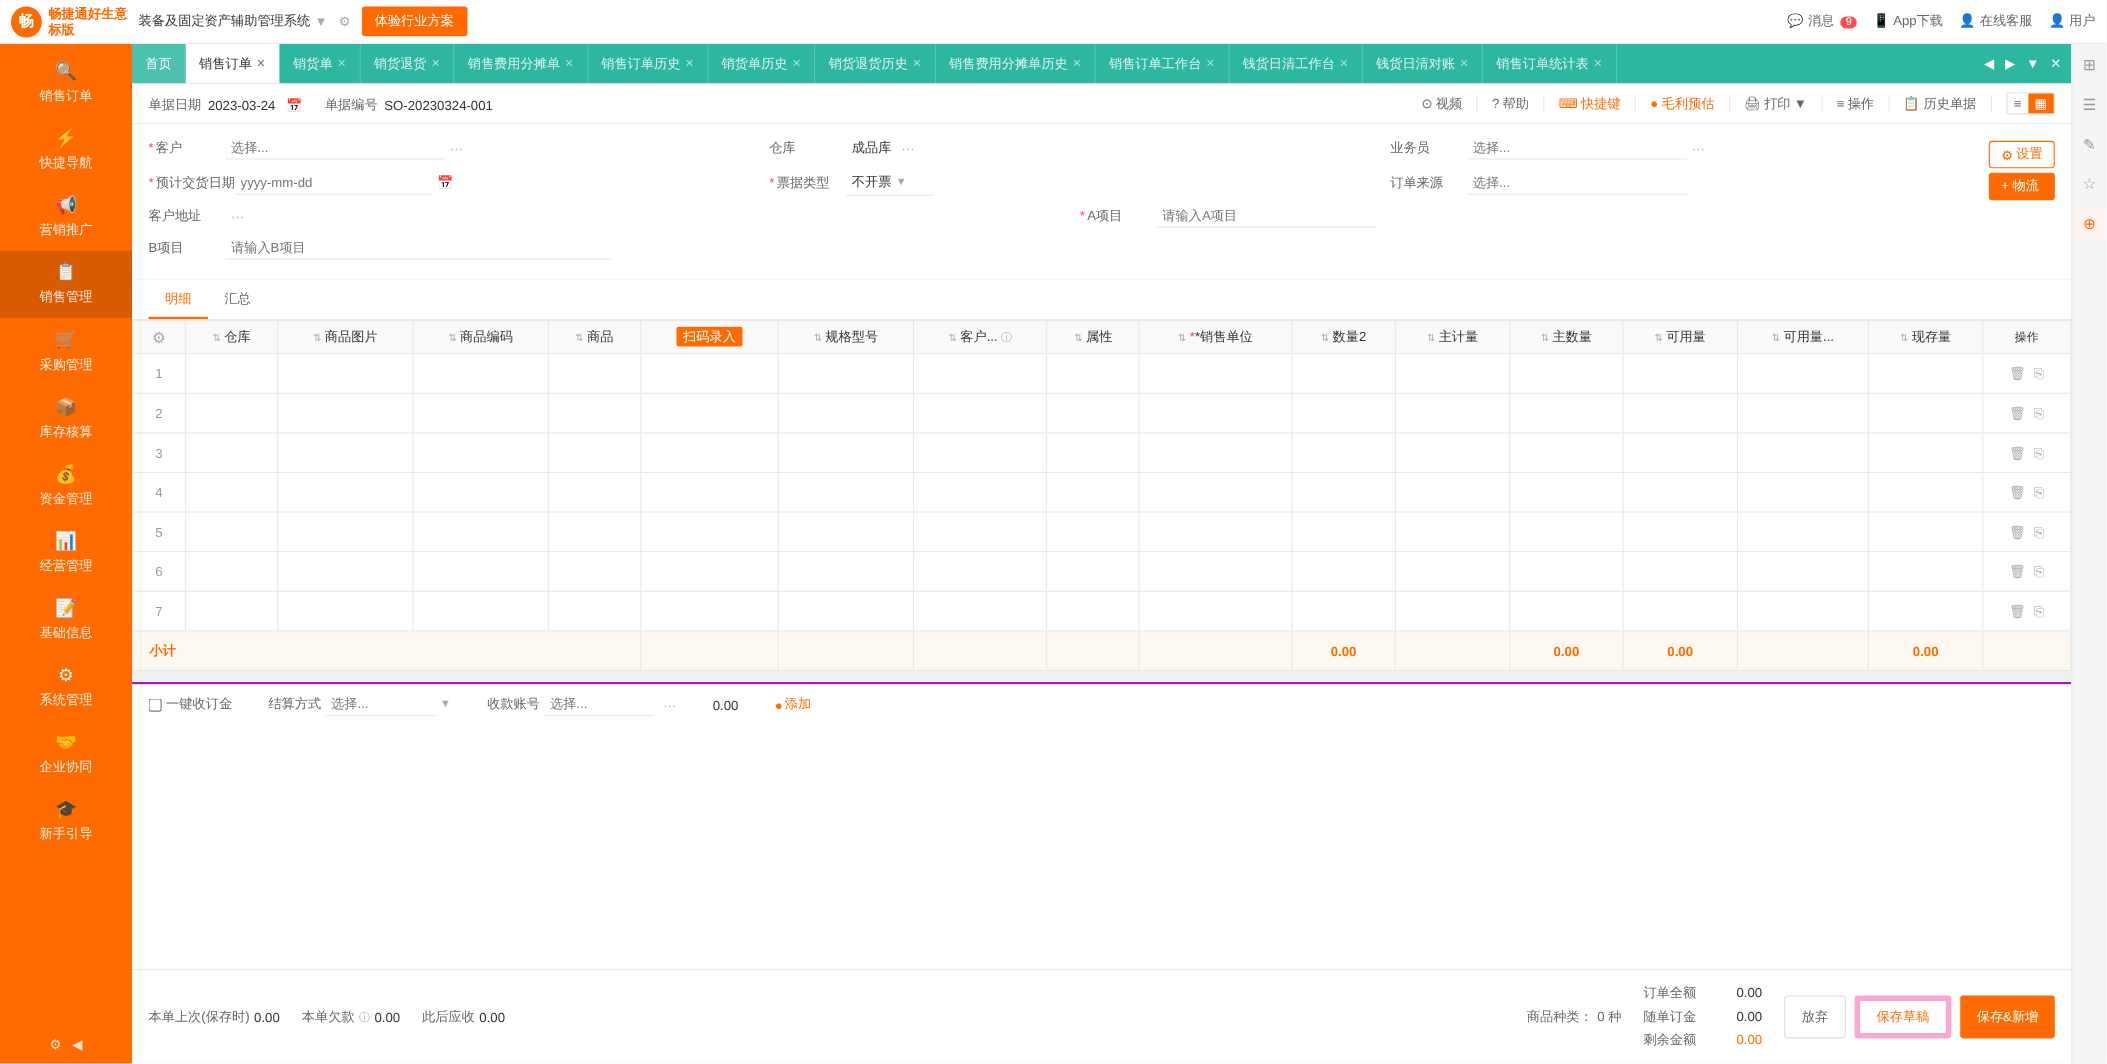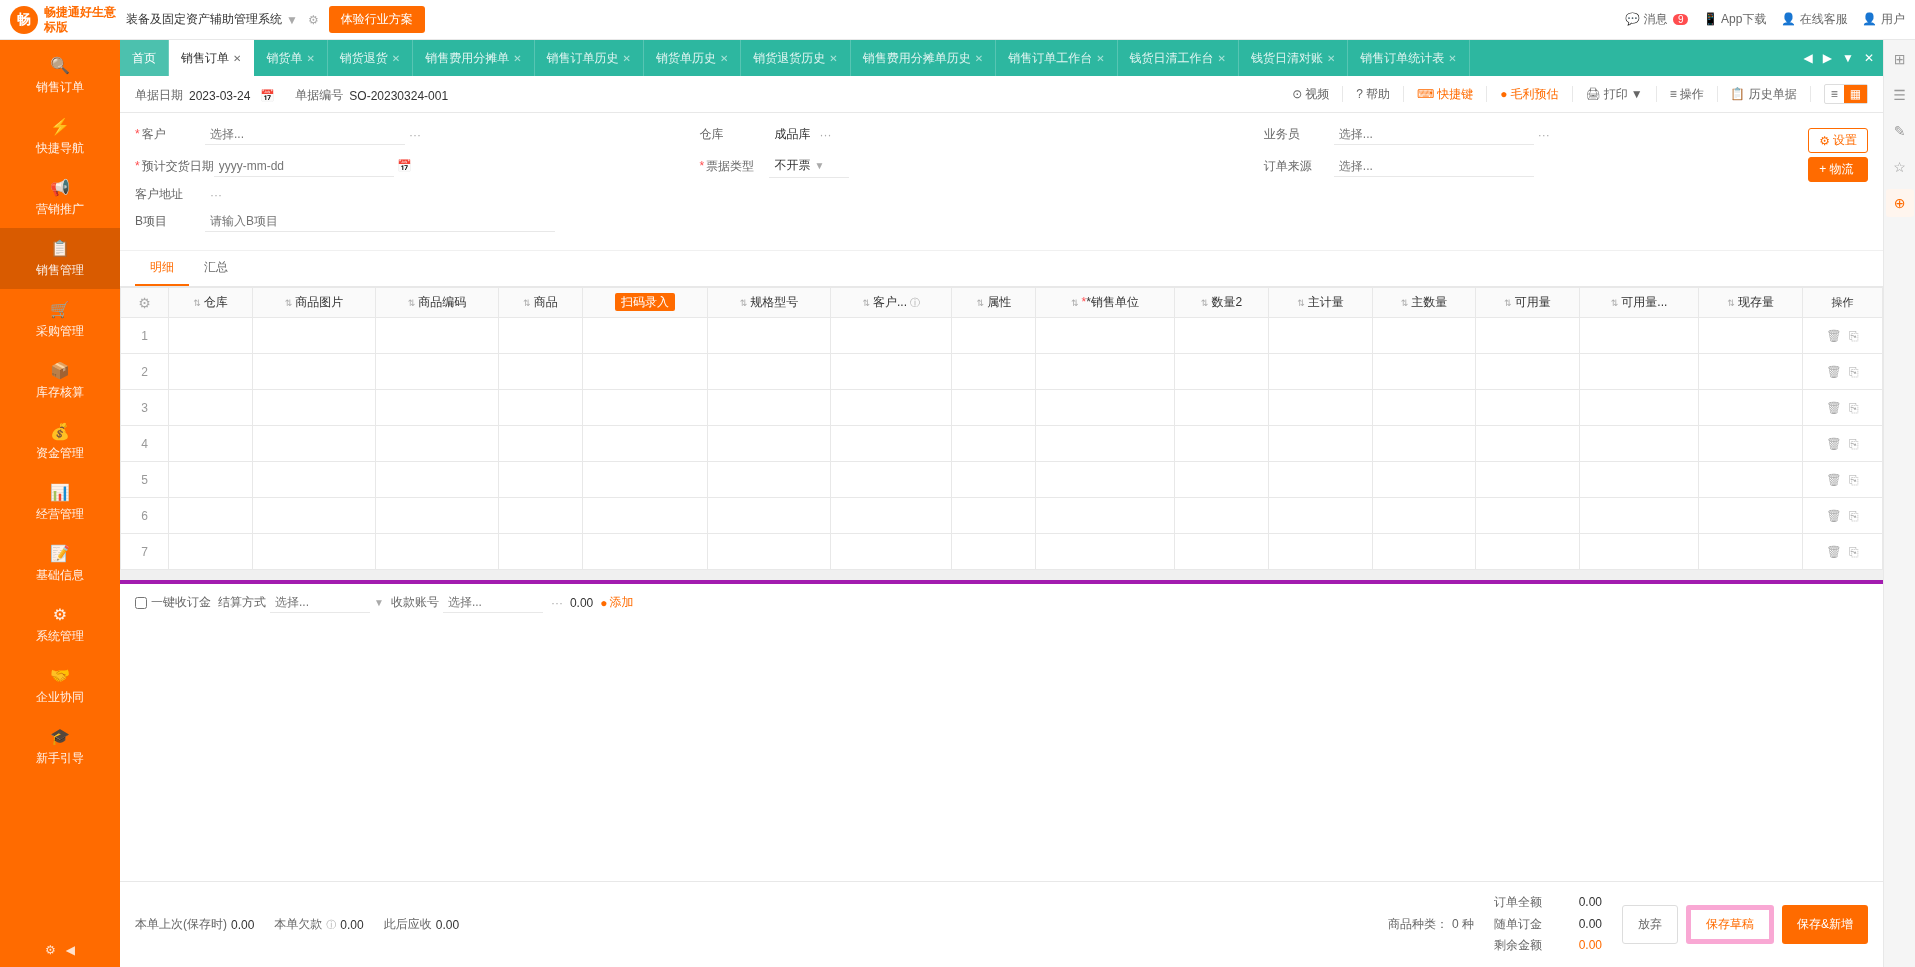--- a/index.html
+++ b/index.html
@@ -83,21 +83,21 @@
     .sort-icon { color: #aaa; font-size: 9px; }
     .col-settings { color: #aaa; cursor: pointer; font-size: 14px; }
     
     
     .summary-row td { background: #fef9f0; color: #ff6b00; font-weight: bold; }
     
     
     .scroll-area { height: 10px; background: #f0f0f0; }
     
     
-    .form-footer { padding: 8px 15px; border-top: 4px solid #a21caf; background: white; display: flex; align-items: center; gap: 7px; }
+    .form-footer { padding: 8px 15px; border-top: 2px solid #a21caf; background: white; display: flex; align-items: center; gap: 33px; }
     .footer-field { display: flex; align-items: center; gap: 4px; }
     .footer-label { color: #666; }
     .add-btn { color: #ff6b00; cursor: pointer; display: flex; align-items: center; gap: 2px; }
     .amount-zero { color: #333; }
     
     
     .bottom-bar { padding: 10px 15px; border-top: 1px solid #e8e8e8; background: white; display: flex; align-items: center; justify-content: space-between; }
     .bottom-stats { display: flex; gap: 20px; align-items: center; }
     .stat-item { display: flex; align-items: center; gap: 4px; }
     .stat-label { color: #666; }
@@ -350,20 +350,24 @@
                     <span class="field-label">订单来源</span>
                     <input class="field-input" style="max-width: 200px;" placeholder="选择...">
                   </div>
                 </div>
 
                 <div class="fields-row">
                   <div class="field-group" style="flex:1;">
                     <span class="field-label">客户地址</span>
                     <span class="field-dots" style="margin-left:5px;">···</span>
                   </div>
+                  <div class="field-group" style="flex:1; margin-left:30px;">
+                    <span class="field-label required">A项目</span>
+                    <input class="field-input" style="max-width: 200px;" placeholder="请输入A项目">
+                  </div>
                 </div>
 
                 <div class="fields-row">
                   <div class="field-group" style="flex:1;">
                     <span class="field-label">B项目</span>
                     <input class="field-input" style="max-width: 350px;" placeholder="请输入B项目">
                   </div>
                 </div>
               </div>
 
@@ -556,20 +560,35 @@
                   <td></td>
                   <td></td>
                   <td></td>
                   <td></td>
                   <td>
                     <span style="cursor:pointer;color:#aaa;margin-right:4px;">🗑</span>
                     <span style="cursor:pointer;color:#aaa;">⎘</span>
                   </td>
                 </tr>
 
+                <tr class="summary-row">
+                  <td colspan="5" style="text-align:left;padding-left:15px;">小计</td>
+                  <td></td>
+                  <td></td>
+                  <td></td>
+                  <td></td>
+                  <td></td>
+                  <td>0.00</td>
+                  <td></td>
+                  <td>0.00</td>
+                  <td>0.00</td>
+                  <td></td>
+                  <td>0.00</td>
+                  <td></td>
+                </tr>
               </tbody>
             </table>
           </div>
 
           <div class="scroll-area"></div>
 
           <div class="form-footer">
             <div class="footer-field">
               <input type="checkbox" class="checkbox" style="">
               <span class="footer-label">一键收订金</span>

